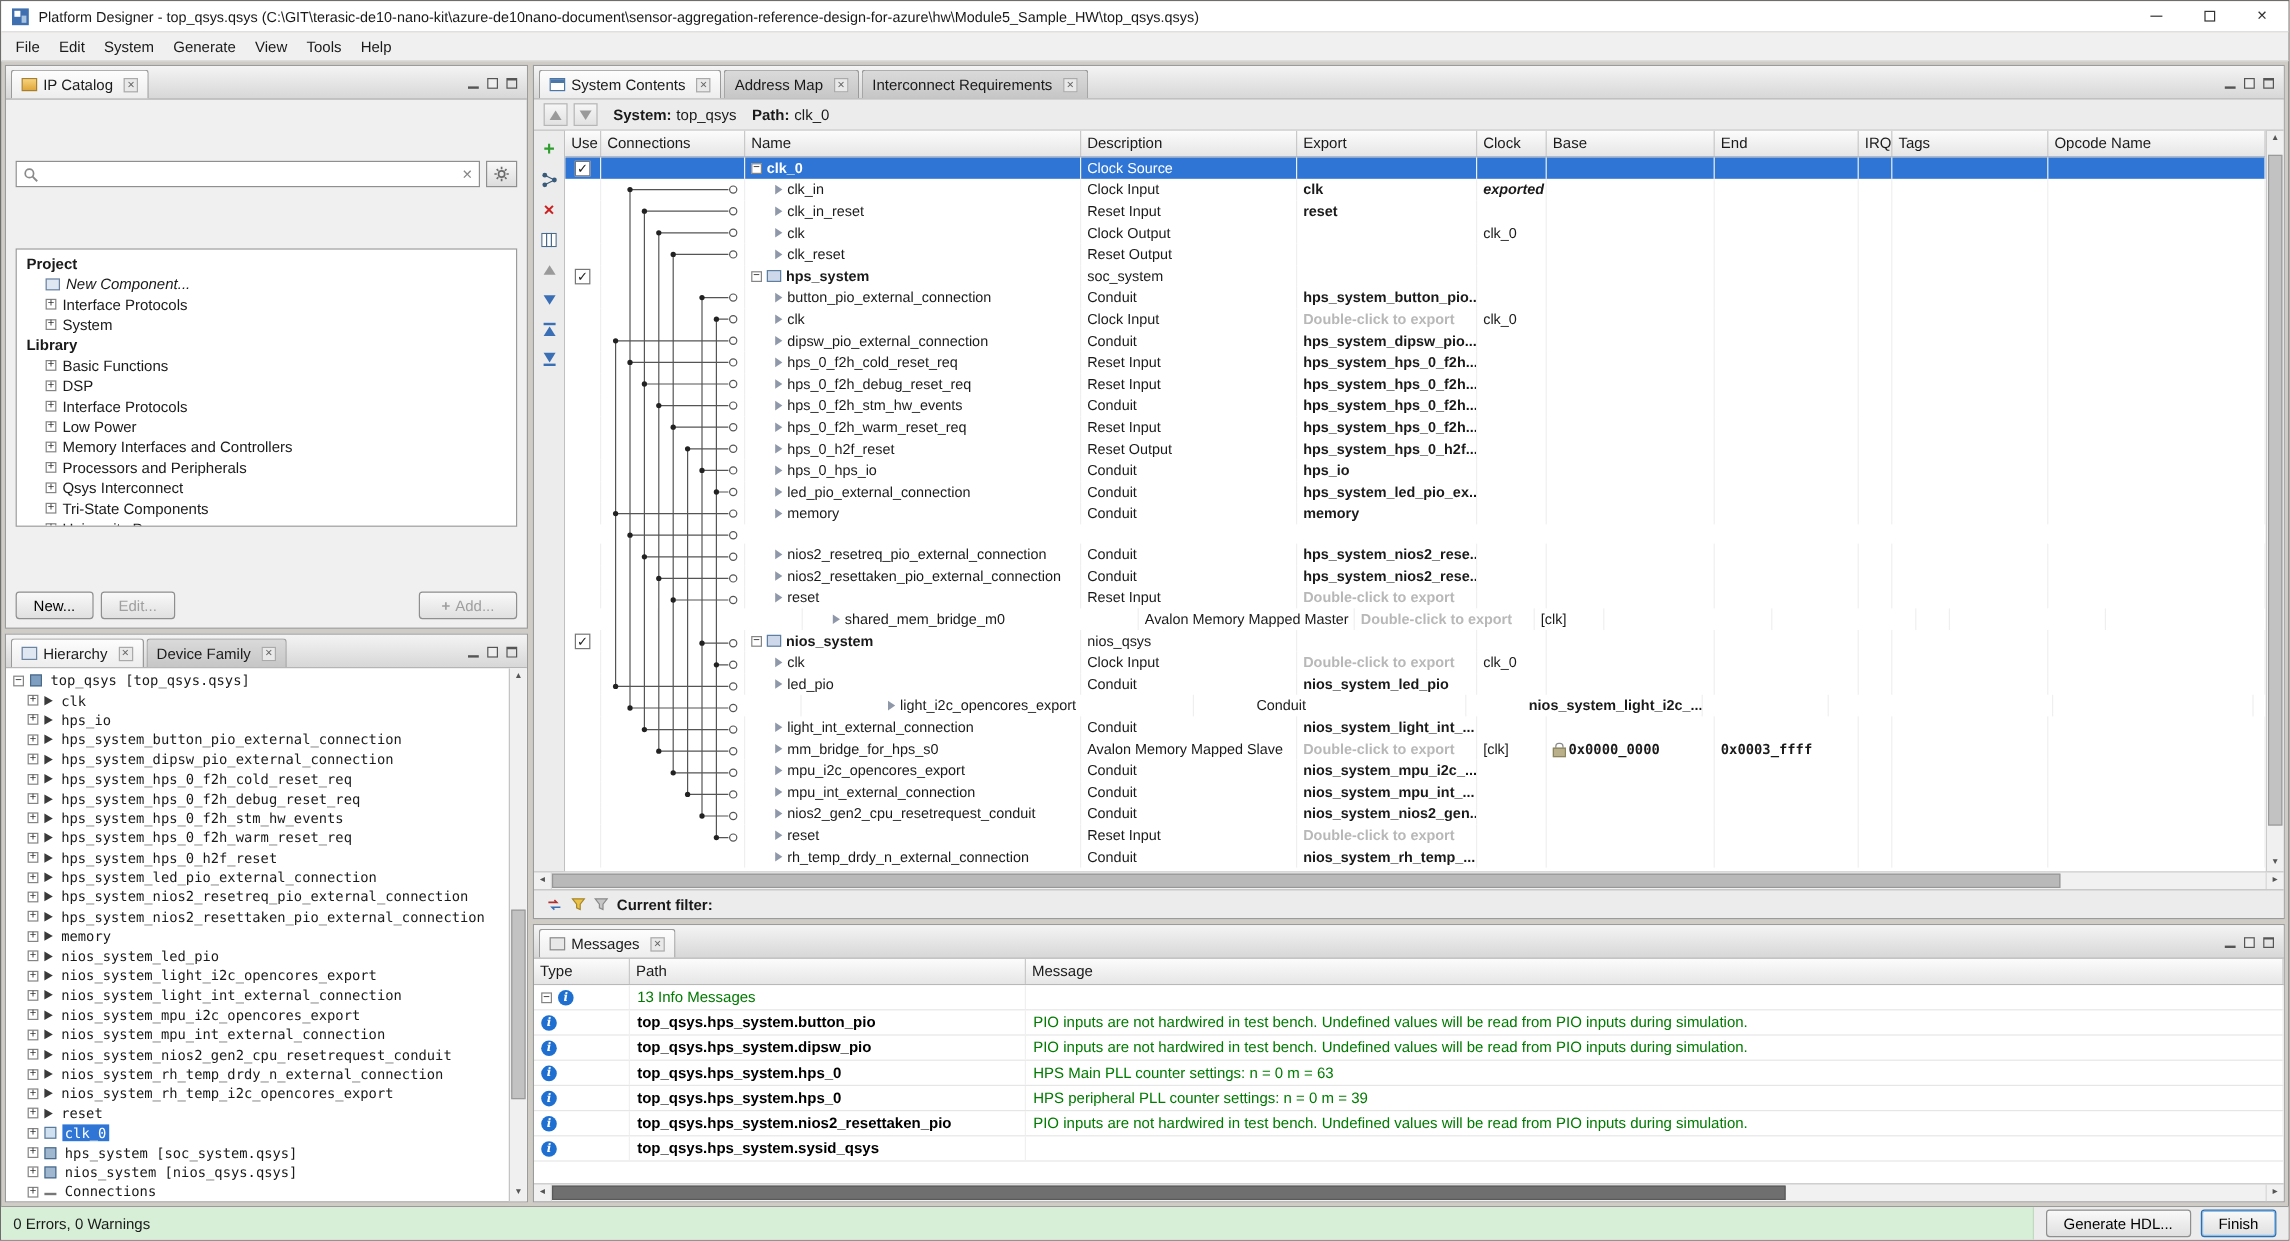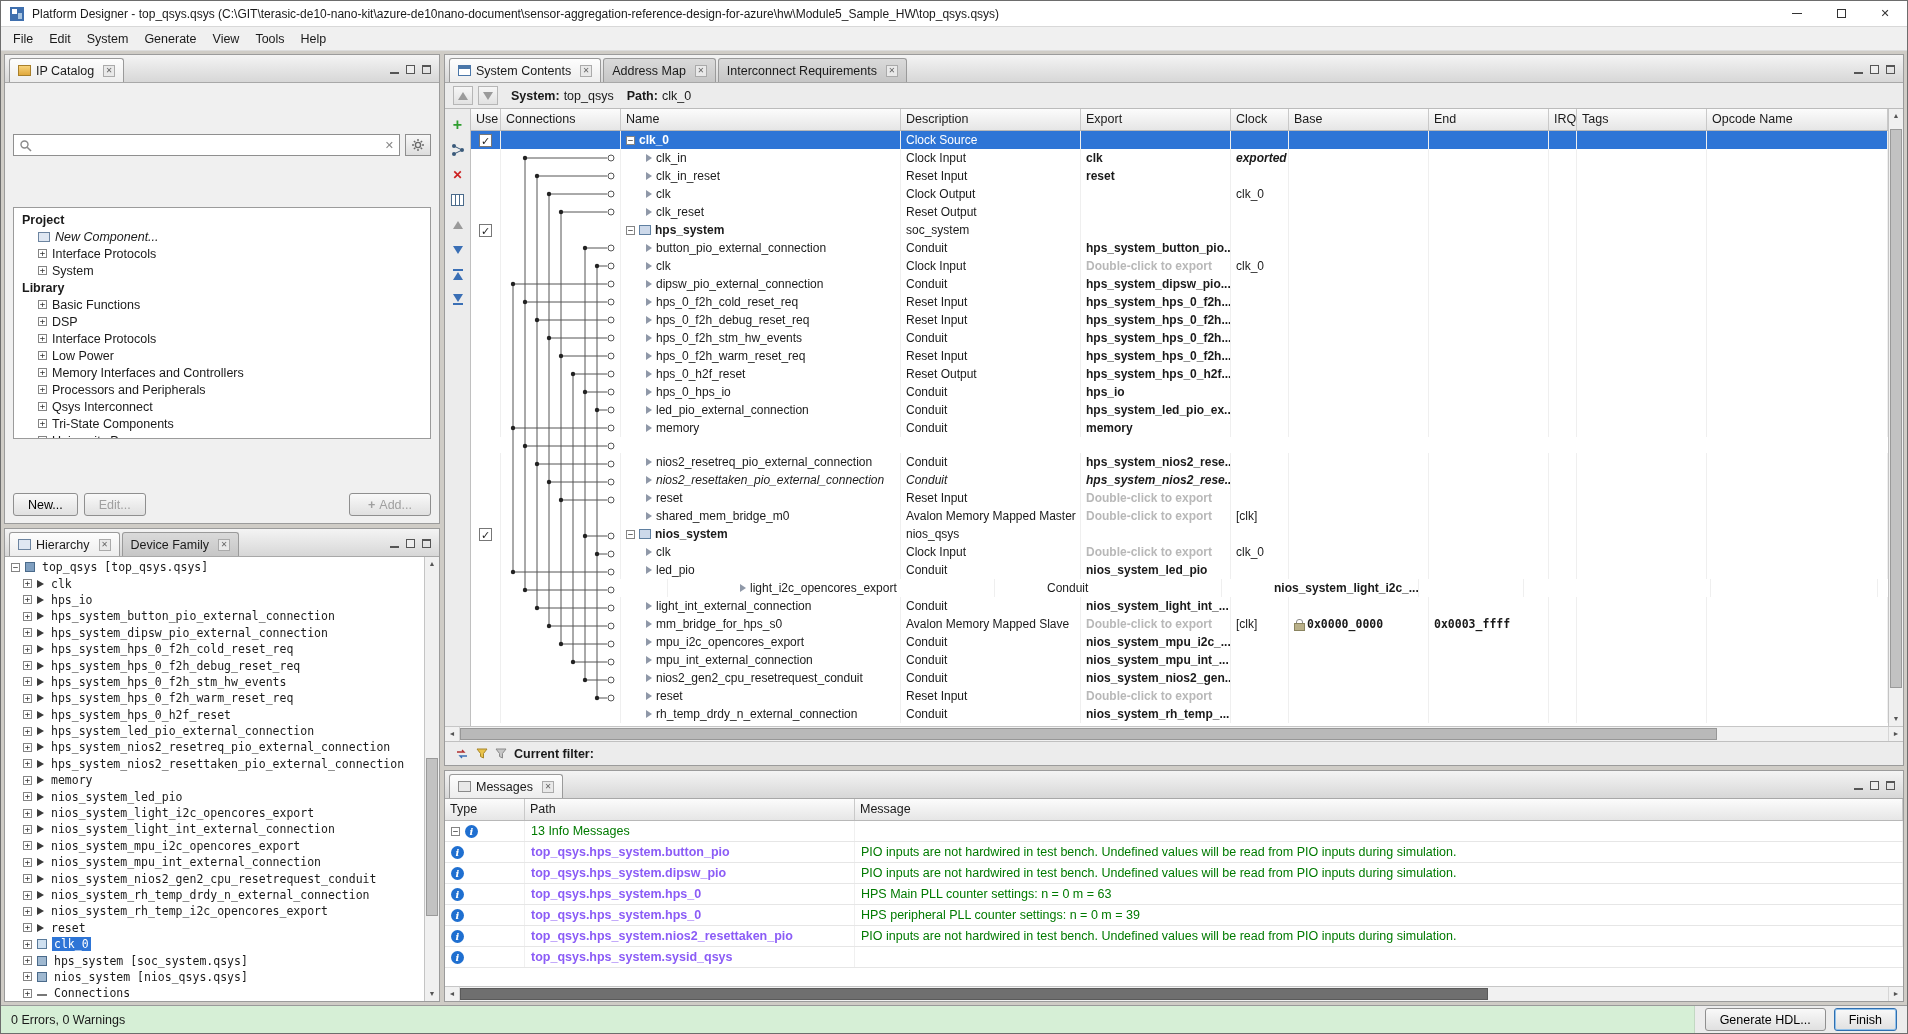--- a/index.html
+++ b/index.html
@@ -115,21 +115,21 @@
   .htrack{flex:1;position:relative;}
   .hthumb{position:absolute;top:1px;bottom:1px;background:#b9b9b9;border:1px solid #979797;}
   .hscroll.dark .hthumb{background:#6f6f6f;border-color:#5a5a5a;}
   .filterbar{height:24px;background:#ececec;border-top:1px solid #c0c0c0;display:flex;align-items:center;gap:7px;padding:0 10px;font-size:12.5px;flex:0 0 auto;}
   
   #msg-panel{height:232px;flex:0 0 auto;}
   .msghead{display:grid;grid-template-columns:80px 330px 1fr;background:linear-gradient(#fcfcfc,#e6e6e6);border-bottom:1px solid #b8b8b8;height:22px;flex:0 0 auto;}
   .msgbody{flex:1;background:#fff;overflow:hidden;}
   .mrow{display:grid;grid-template-columns:80px 330px 1fr;border-bottom:1px solid #e6e6e6;height:21px;align-items:center;}
   .mtd{padding:0 6px;font-size:12.5px;white-space:nowrap;overflow:hidden;display:flex;align-items:center;gap:5px;height:100%;border-right:1px solid #f0f0f0;}
-  .mtd.path{font-weight:bold;color:#8b5cf6;}
+  .mtd.path{font-weight:bold;color:#000000;}
   .mtd.gpath{color:#007a00;}
   .mtd.msg{color:#007a00;}
   .info-icon{width:13px;height:13px;border-radius:50%;background:#1f6fd0;color:#fff;font-size:10px;font-weight:bold;font-family:"DejaVu Serif",serif;font-style:italic;display:flex;align-items:center;justify-content:center;flex:0 0 auto;line-height:13px;}
   
   .statusbar{height:28px;display:flex;align-items:stretch;flex:0 0 auto;border-top:1px solid #9a9a9a;background:#f0f0f0;}
   .statusmsg{flex:1;background:#d6efd6;display:flex;align-items:center;padding:0 10px;font-size:12.5px;border-right:1px solid #c2d8c2;}
   .statusbtns{display:flex;gap:8px;padding:0 10px;align-items:center;background:#ececec;}
   .btn.finish{border:1px solid #2f6fb0;box-shadow:inset 0 0 0 1px #8fc0ea;}
 </style>
 </head>
@@ -812,21 +812,21 @@
                     </div>
                     <div class="td desc">Conduit</div>
                     <div class="td export">hps_system_nios2_rese...</div>
                     <div class="td clock"></div>
                     <div class="td base mono"></div>
                     <div class="td end mono"></div>
                     <div class="td irq"></div>
                     <div class="td tags"></div>
                     <div class="td opcode"></div>
                   </div>
-                  <div class="tr" style="grid-template-columns: 30px 120px 280px 180px 150px 58px 140px 120px 28px 130px minmax(150px, 1fr); font-style: italic;">
+                  <div class="tr" style="grid-template-columns: 30px 120px 280px 180px 150px 58px 140px 120px 28px 130px minmax(150px, 1fr);">
                     <div class="td use"></div>
                     <div class="td conn"></div>
                     <div class="td name">
                       <span class="port-arrow"></span>
                       <span>nios2_resettaken_pio_external_connection</span>
                     </div>
                     <div class="td desc">Conduit</div>
                     <div class="td export">hps_system_nios2_rese...</div>
                     <div class="td clock"></div>
                     <div class="td base mono"></div>
@@ -844,21 +844,21 @@
                     </div>
                     <div class="td desc">Reset Input</div>
                     <div class="td export ph">Double-click to export</div>
                     <div class="td clock"></div>
                     <div class="td base mono"></div>
                     <div class="td end mono"></div>
                     <div class="td irq"></div>
                     <div class="td tags"></div>
                     <div class="td opcode"></div>
                   </div>
-                  <div class="tr" style="grid-template-columns: 30px 120px 280px 180px 150px 58px 140px 120px 28px 130px minmax(150px, 1fr);">
+                  <div class="tr" style="grid-template-columns: 30px 120px 280px 180px 150px 58px 140px 120px 28px 130px minmax(150px, 1fr); padding-left: 48px;">
                     <div class="td use"></div>
                     <div class="td conn"></div>
                     <div class="td name">
                       <span class="port-arrow"></span>
                       <span>shared_mem_bridge_m0</span>
                     </div>
                     <div class="td desc">Avalon Memory Mapped Master</div>
                     <div class="td export ph">Double-click to export</div>
                     <div class="td clock">[clk]</div>
                     <div class="td base mono"></div>

